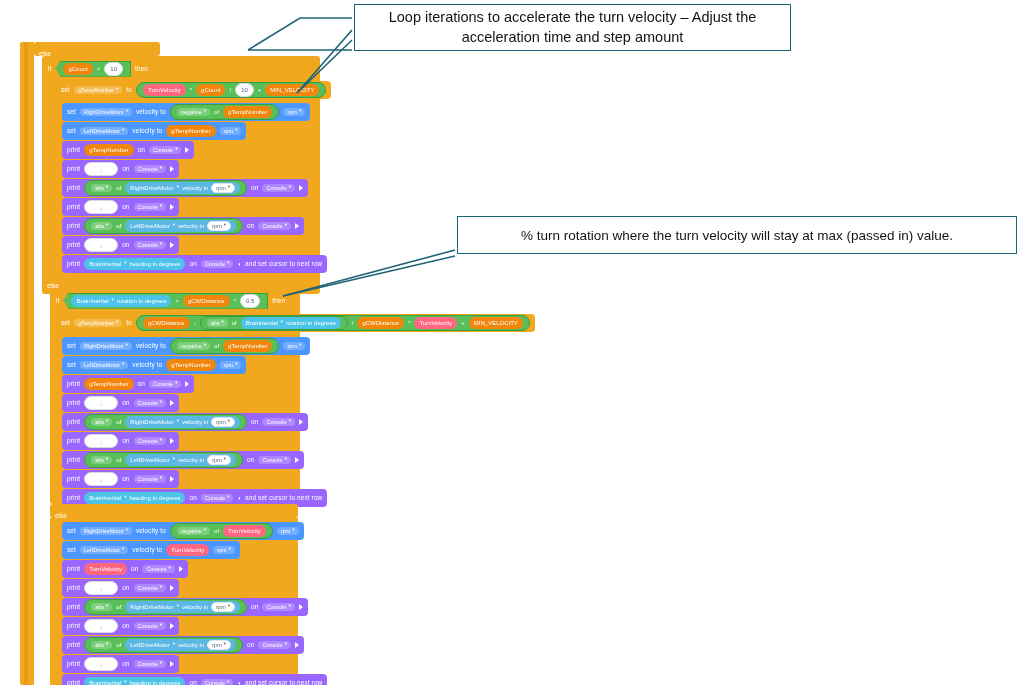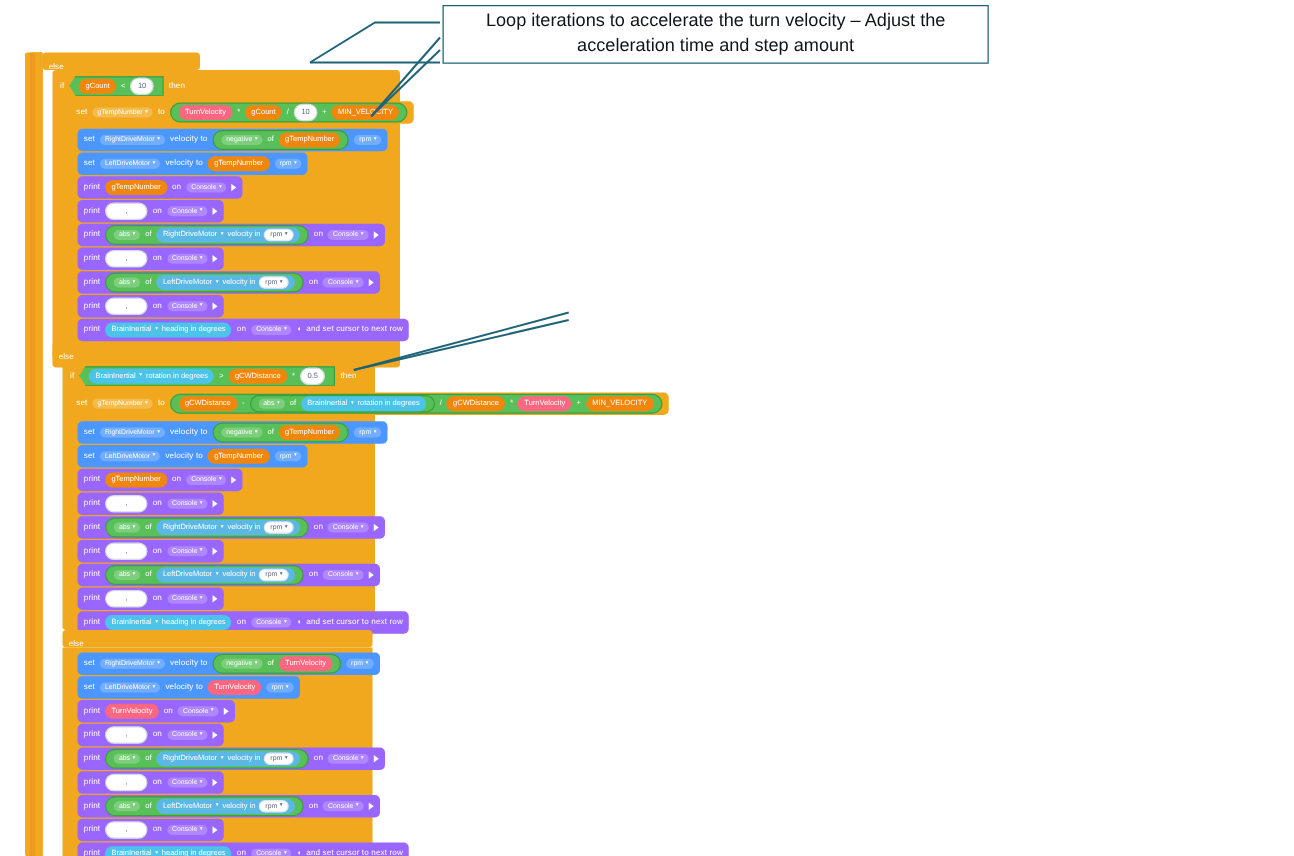--- a/index.html
+++ b/index.html
@@ -665,14 +665,15 @@
   <svg class="leaders" viewBox="0 0 1035 685">
     <polyline points="248,50 352,50" fill="none" stroke="#1F6378" stroke-width="1.6"></polyline>
     <polyline points="248,50 300,18 352,18" fill="none" stroke="#1F6378" stroke-width="1.6"></polyline>
     <polyline points="297,93 352,40" fill="none" stroke="#1F6378" stroke-width="1.6"></polyline>
     <polyline points="297,93 352,30" fill="none" stroke="#1F6378" stroke-width="1.6"></polyline>
     <polyline points="283,296 455,250" fill="none" stroke="#1F6378" stroke-width="1.6"></polyline>
     <polyline points="283,296 455,256" fill="none" stroke="#1F6378" stroke-width="1.6"></polyline>
   </svg>
 
   <div class="callout" id="callout1">Loop iterations to accelerate the turn velocity  – Adjust the acceleration time and step amount</div>
+  <div class="callout" id="callout2">% turn rotation where the turn velocity will stay at max (passed in) value.</div>
 
 </div>
 
 </body></html>

